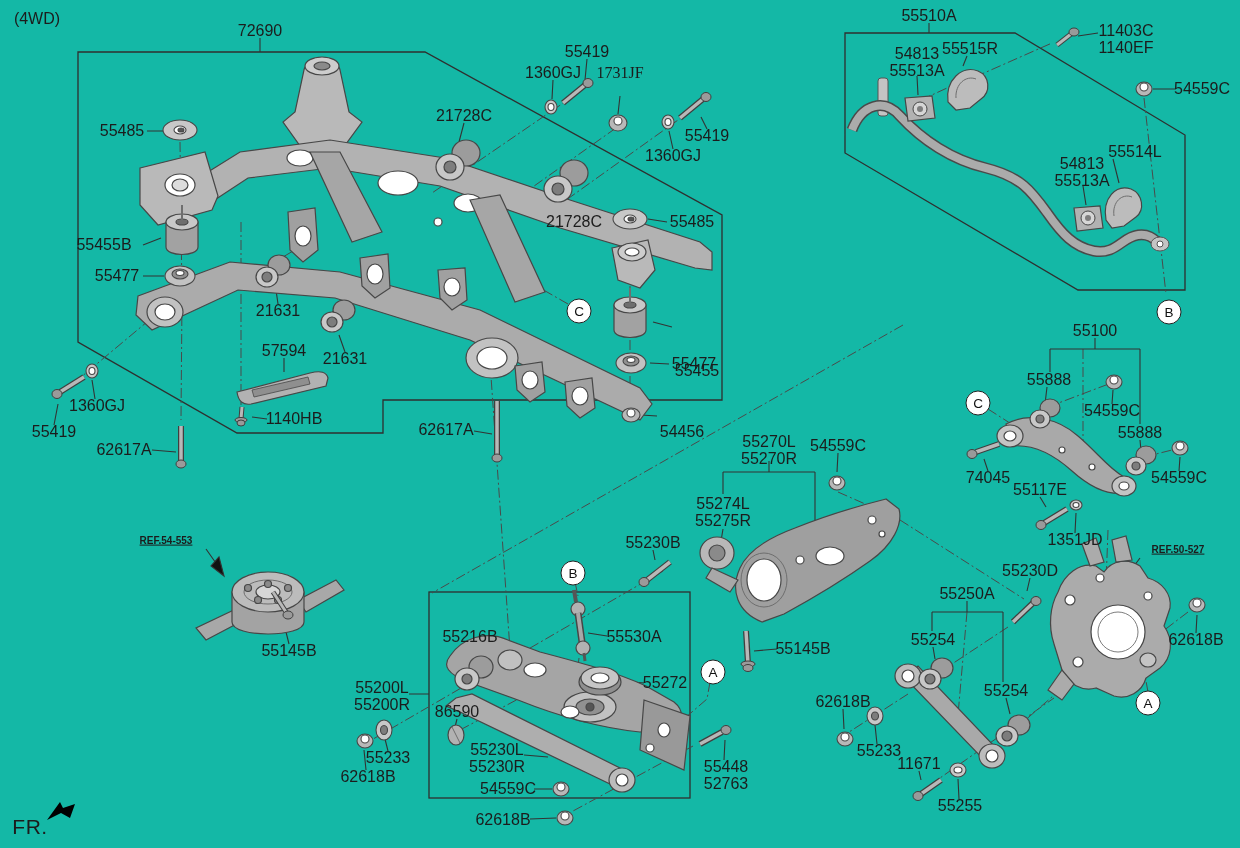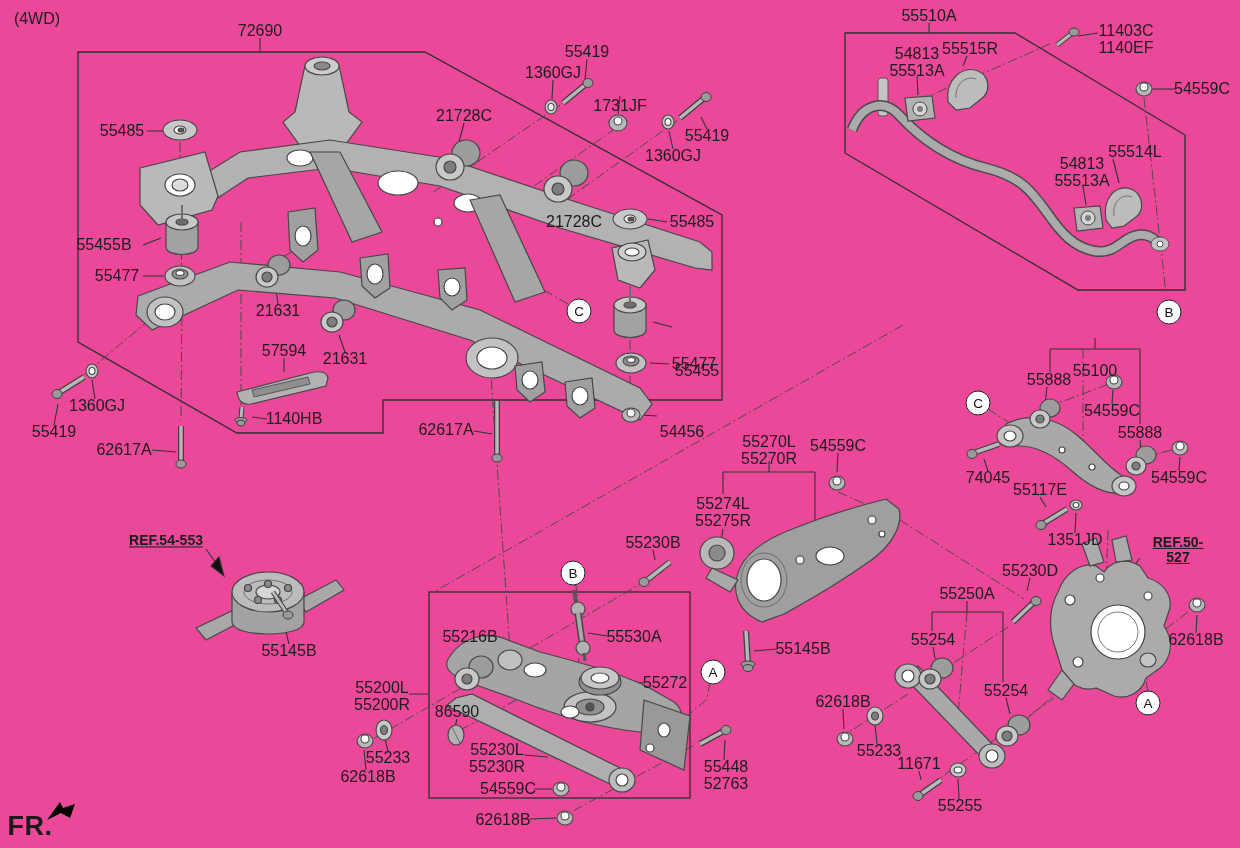--- a/index.html
+++ b/index.html
@@ -1,23 +1,23 @@
 <!DOCTYPE html>
 <html><head>
 <meta charset="utf-8">
 <style>
   html,body{margin:0;padding:0;background:#ffffff;}
-  .stage{position:relative;width:1240px;height:848px;background:#ec4899;overflow:hidden;
+  .stage{position:relative;width:1240px;height:848px;background:#14b8a6;overflow:hidden;
          font-family:"Liberation Sans", sans-serif;}
   .stage svg{position:absolute;left:0;top:0;}
   #labels-layer{position:absolute;left:0;top:0;width:100%;height:100%;}
   .plabel{position:absolute;transform:translate(-50%,-50%);font-size:16px;color:#1c1c1c;
           white-space:pre-line;text-align:center;line-height:1.08;}
-  .plabel.ref{font-weight:bold;text-decoration:underline;font-size:14px;}
-  .plabel.fr{font-weight:bold;font-size:27px;letter-spacing:0.5px;}
+  .plabel.ref{font-weight:bold;text-decoration:underline;font-size:10px;}
+  .plabel.fr{font-weight:normal;font-size:21px;letter-spacing:0.5px;}
   .plabel.variant{font-size:16px;}
   .ref-circle{position:absolute;width:23px;height:23px;border:1.5px solid #222;border-radius:50%;
           background:#fff;display:flex;align-items:center;justify-content:center;
           font-size:13.5px;color:#111;transform:translate(-50%,-50%);}
 </style>
 </head>
 <body>
 
 <div class="stage">
 
@@ -471,41 +471,41 @@
       <div class="plabel" style="left: 117px; top: 276px;">55477</div>
       <div class="plabel" style="left: 278px; top: 311px;">21631</div>
       <div class="plabel" style="left: 284px; top: 351px;">57594</div>
       <div class="plabel" style="left: 345px; top: 359px;">21631</div>
       <div class="plabel" style="left: 97px; top: 406px;">1360GJ</div>
       <div class="plabel" style="left: 54px; top: 432px;">55419</div>
       <div class="plabel" style="left: 124px; top: 450px;">62617A</div>
       <div class="plabel" style="left: 294px; top: 419px;">1140HB</div>
       <div class="plabel" style="left: 587px; top: 52px;">55419</div>
       <div class="plabel" style="left: 553px; top: 73px;">1360GJ</div>
-      <div class="plabel" style="left: 620px; top: 106px;">1731JF</div>
+      <div class="plabel" style="left: 620px; top: 73px; font-family: Liberation Serif, serif;">1731JF</div>
       <div class="plabel" style="left: 464px; top: 116px;">21728C</div>
       <div class="plabel" style="left: 574px; top: 222px;">21728C</div>
       <div class="plabel" style="left: 673px; top: 156px;">1360GJ</div>
       <div class="plabel" style="left: 707px; top: 136px;">55419</div>
       <div class="plabel" style="left: 692px; top: 222px;">55485</div>
       <div class="plabel" style="left: 697px; top: 327px; margin-top: 44px;">55455</div>
       <div class="plabel" style="left: 694px; top: 364px;">55477</div>
       <div class="plabel" style="left: 682px; top: 432px;">54456</div>
       <div class="plabel" style="left: 446px; top: 430px;">62617A</div>
       <div class="plabel" style="left: 929px; top: 16px;">55510A</div>
       <div class="plabel" style="left: 917px; top: 62px;">54813
 55513A</div>
       <div class="plabel" style="left: 970px; top: 49px;">55515R</div>
       <div class="plabel" style="left: 1126px; top: 39px;">11403C
 1140EF</div>
       <div class="plabel" style="left: 1202px; top: 89px;">54559C</div>
       <div class="plabel" style="left: 1111px; top: 152px; margin-left: 24px;">55514L</div>
       <div class="plabel" style="left: 1082px; top: 172px;">54813
 55513A</div>
-      <div class="plabel" style="left: 1095px; top: 331px; margin-top: 40px;">55100</div>
+      <div class="plabel" style="left: 1095px; top: 331px;">55100</div>
       <div class="plabel" style="left: 1049px; top: 380px;">55888</div>
       <div class="plabel" style="left: 1112px; top: 411px;">54559C</div>
       <div class="plabel" style="left: 1140px; top: 433px;">55888</div>
       <div class="plabel" style="left: 1179px; top: 478px;">54559C</div>
       <div class="plabel" style="left: 988px; top: 478px;">74045</div>
       <div class="plabel" style="left: 1040px; top: 490px;">55117E</div>
       <div class="plabel" style="left: 1075px; top: 540px;">1351JD</div>
       <div class="plabel" style="left: 769px; top: 450px;">55270L
 55270R</div>
       <div class="plabel" style="left: 838px; top: 446px;">54559C</div>

